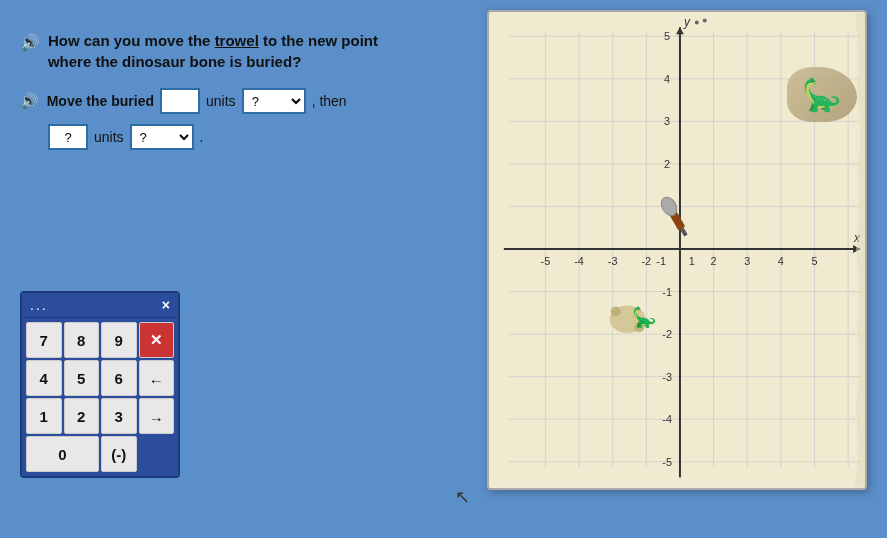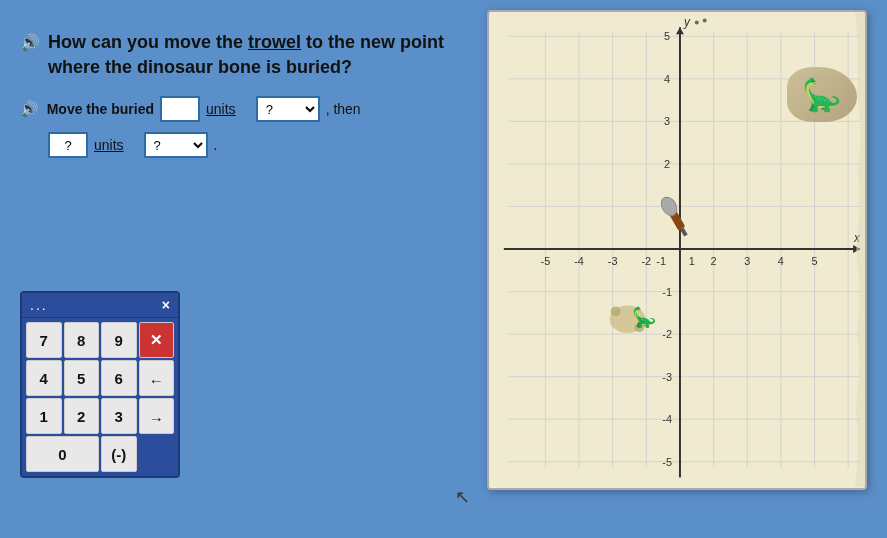--- a/index.html
+++ b/index.html
@@ -41,21 +41,21 @@
       line-height: 1.4;
     }
     .speaker-icon {
       font-size: 16px;
       margin-right: 8px;
       margin-top: 2px;
       color: #333;
       cursor: pointer;
     }
     .question-text {
-      font-size: 18px;
+      font-size: 15px;
       font-weight: 600;
       color: #111;
       line-height: 1.4;
     }
     .question-text u {
       text-decoration: underline;
     }
 
     
     .move-row {
@@ -78,23 +78,22 @@
     .input-box {
       width: 40px;
       height: 26px;
       border: 2px solid #2e6da4;
       background: white;
       text-align: center;
       font-size: 13px;
       margin-right: 6px;
     }
     .units-label {
-      margin-right: 20px;
+      margin-right: 6px;
       font-weight: 500;
-      text-decoration: underline;
     }
     .dropdown-select {
       height: 26px;
       border: 2px solid #2e6da4;
       background: white;
       font-size: 13px;
       padding: 0 4px;
       cursor: pointer;
       margin-right: 6px;
     }

